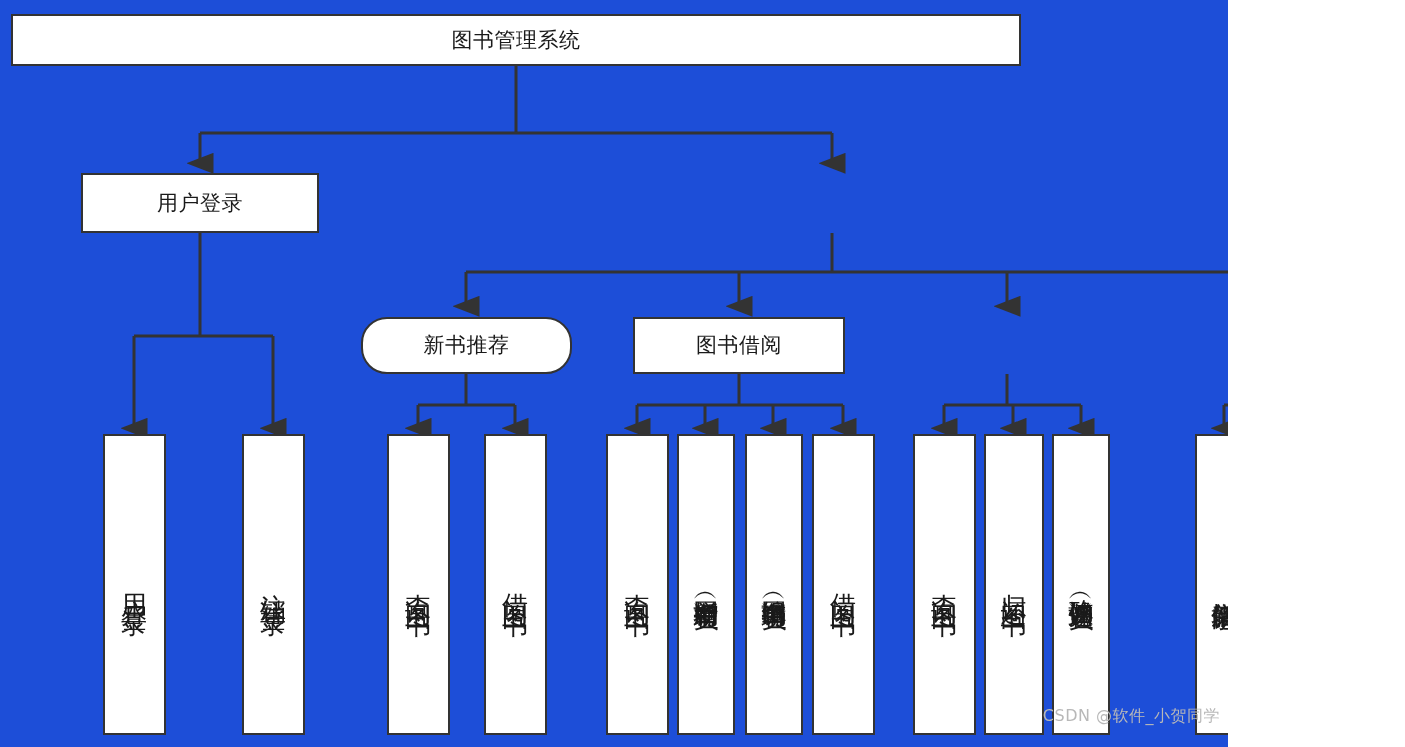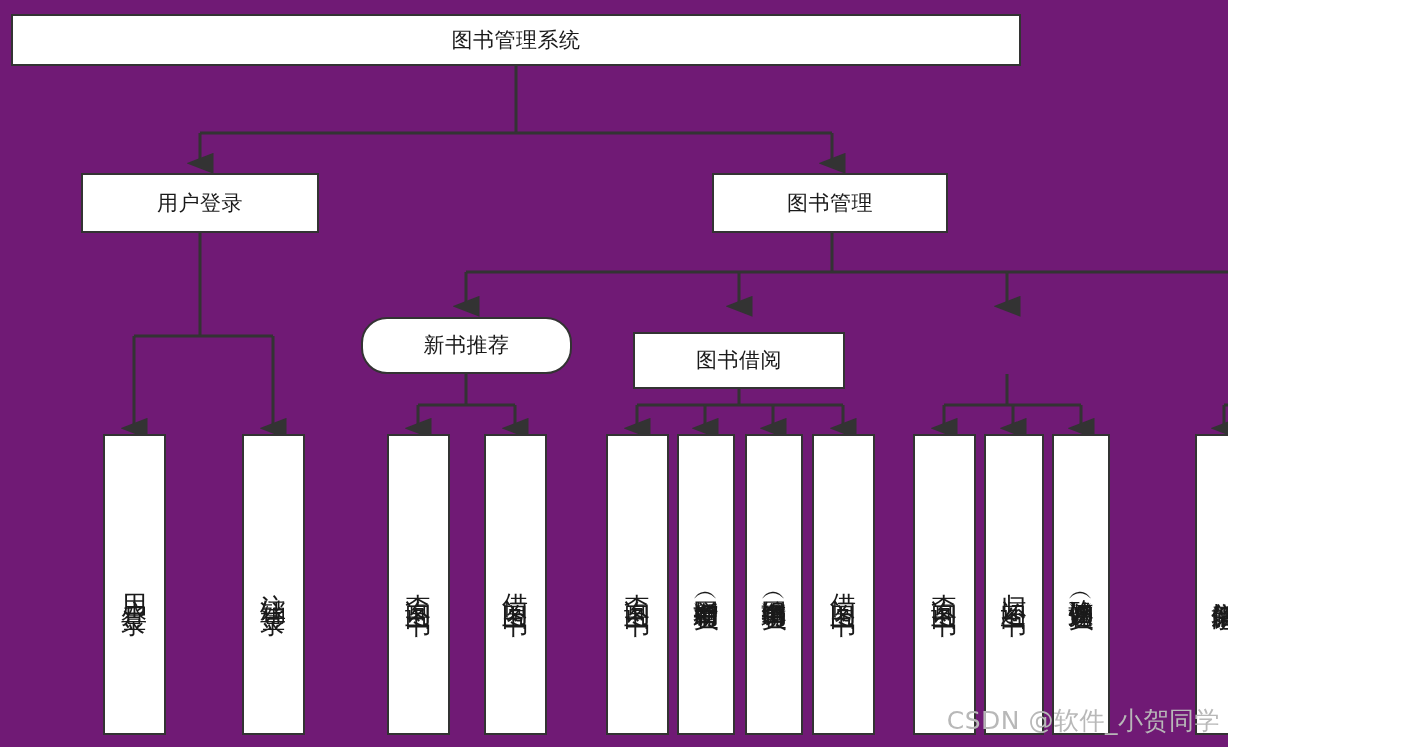--- a/index.html
+++ b/index.html
@@ -7,21 +7,21 @@
     padding: 0;
     background: #ffffff;
   }
   body {
     font-family: "DejaVu Sans", "Liberation Sans", sans-serif;
   }
   #diagram-root {
     position: relative;
     width: 1228px;
     height: 747px;
-    background: #701a75;
+    background: #1d4ed8;
     overflow: hidden;
   }
   #diagram-svg {
     position: absolute;
     left: 0;
     top: 0;
     width: 1405px;
     height: 747px;
   }
   .node {
@@ -58,22 +58,22 @@
     white-space: normal;
     max-height: 100%;
   }
   .node.v.tight .node-label {
     font-size: 25px;
     letter-spacing: 1px;
   }
   #watermark {
     position: absolute;
     right: 8px;
-    bottom: 10px;
-    font-size: 25px;
+    bottom: 20px;
+    font-size: 16px;
     color: #b8b8b8;
     white-space: nowrap;
     letter-spacing: 0.5px;
   }
 </style>
 </head>
 <body>
 
 <div id="diagram-root">
 
@@ -127,28 +127,25 @@
     </g>
   </svg>
 
   <div class="node h" style="left:11px; top:14px; width:1010px; height:52px;">
     <span class="node-label">图书管理系统</span>
   </div>
 
   <div class="node h" style="left:81px; top:173px; width:238px; height:60px;">
     <span class="node-label">用户登录</span>
   </div>
-  <div class="node h" style="left:712px; top:173px; width:236px; height:60px;">
-    <span class="node-label">图书管理</span>
-  </div>
 
   <div class="node h" style="left:361px; top:317px; width:211px; height:57px;border-radius:26px;">
     <span class="node-label">新书推荐</span>
   </div>
-  <div class="node h" style="left:633px; top:332px; width:212px; height:57px;">
+  <div class="node h" style="left:633px; top:317px; width:212px; height:57px;">
     <span class="node-label">图书借阅</span>
   </div>
 
   <div class="node v" style="left:103px; top:434px; width:63px; height:301px;">
     <span class="node-label">用户登录</span>
   </div>
   <div class="node v" style="left:242px; top:434px; width:63px; height:301px;">
     <span class="node-label">注销登录</span>
   </div>
 

